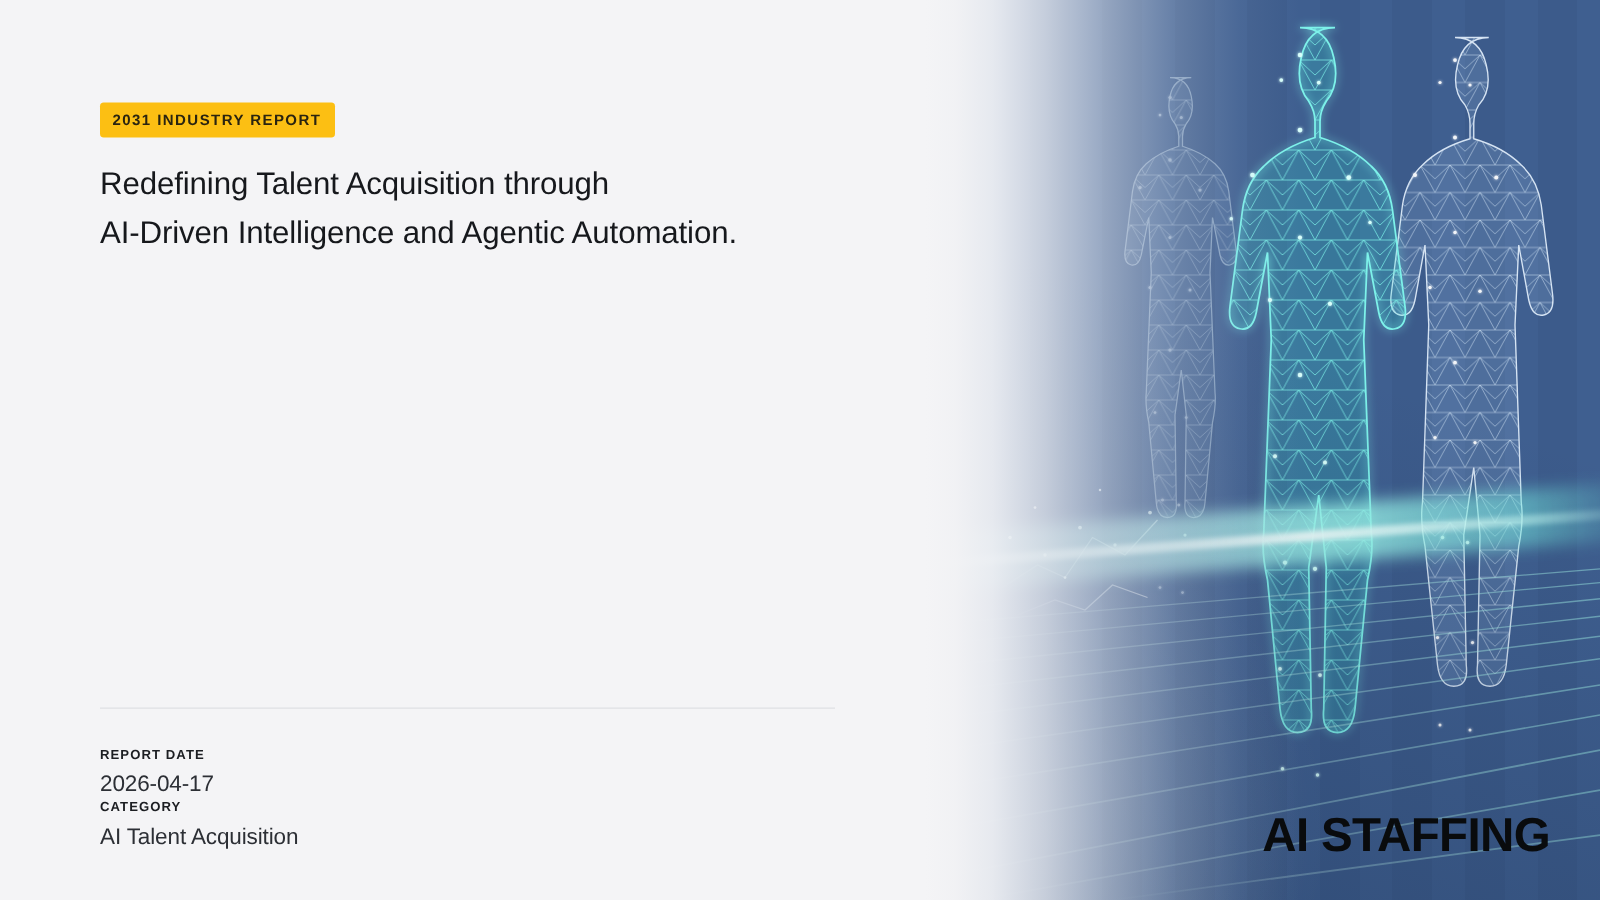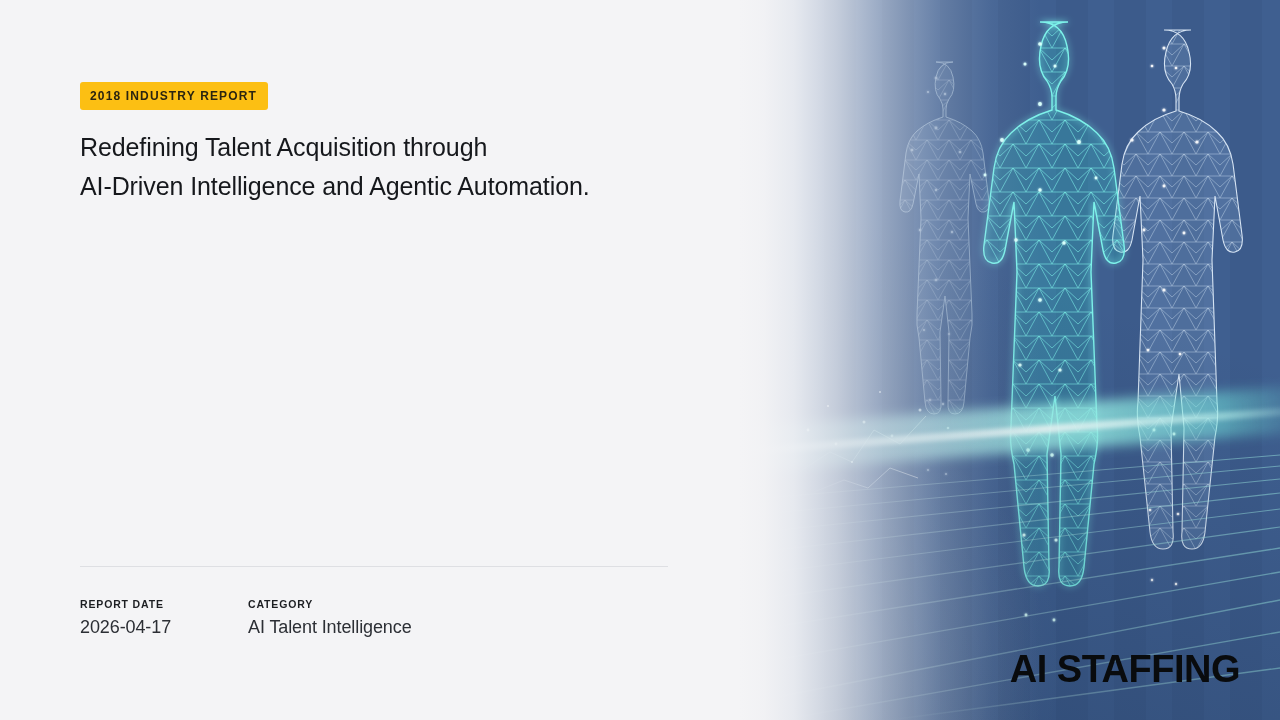--- a/index.html
+++ b/index.html
@@ -151,20 +151,21 @@
     position:absolute;
     left:0; top:566px;
     width:588px; height:1px;
     background:#dedfe3;
   }
 
   .meta {
     position:absolute;
     left:0; top:597px;
     display:flex;
+    flex-direction:column;
   }
   .meta-col.date  { width:168px; }
   .meta-label {
     font-size:10.5px;
     font-weight:bold;
     letter-spacing:0.85px;
     color:#1c1e22;
     text-transform:uppercase;
     line-height:14px;
     margin-bottom:5px;
@@ -403,34 +404,34 @@
     </div>
 
     <div class="visual-vignette"></div>
     <div class="visual-fade"></div>
 
     <div class="logo">AI STAFFING</div>
   </div>
 
   <div class="content">
 
-    <div class="badge">2018 INDUSTRY REPORT</div>
+    <div class="badge">2031 INDUSTRY REPORT</div>
 
     <h1 class="headline">
       <span class="l1">Redefining Talent Acquisition through</span>
       <span class="l2">AI-Driven Intelligence and Agentic Automation.</span>
     </h1>
 
     <div class="divider"></div>
 
     <div class="meta">
       <div class="meta-col date">
         <div class="meta-label">REPORT DATE</div>
         <div class="meta-value">2026-04-17</div>
       </div>
       <div class="meta-col category">
         <div class="meta-label">CATEGORY</div>
-        <div class="meta-value">AI Talent Intelligence</div>
+        <div class="meta-value">AI Talent Acquisition</div>
       </div>
     </div>
 
   </div>
 </div>
 
 </body></html>

